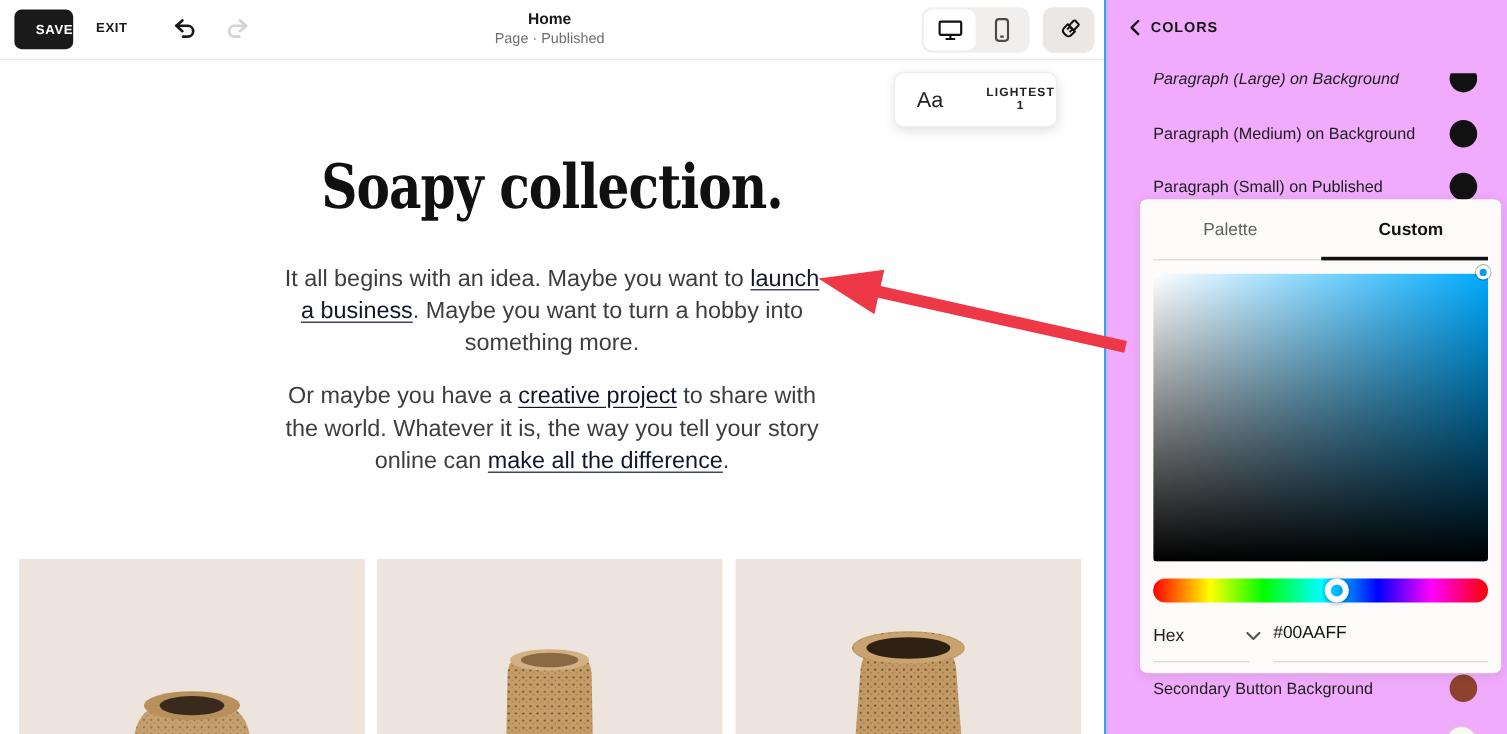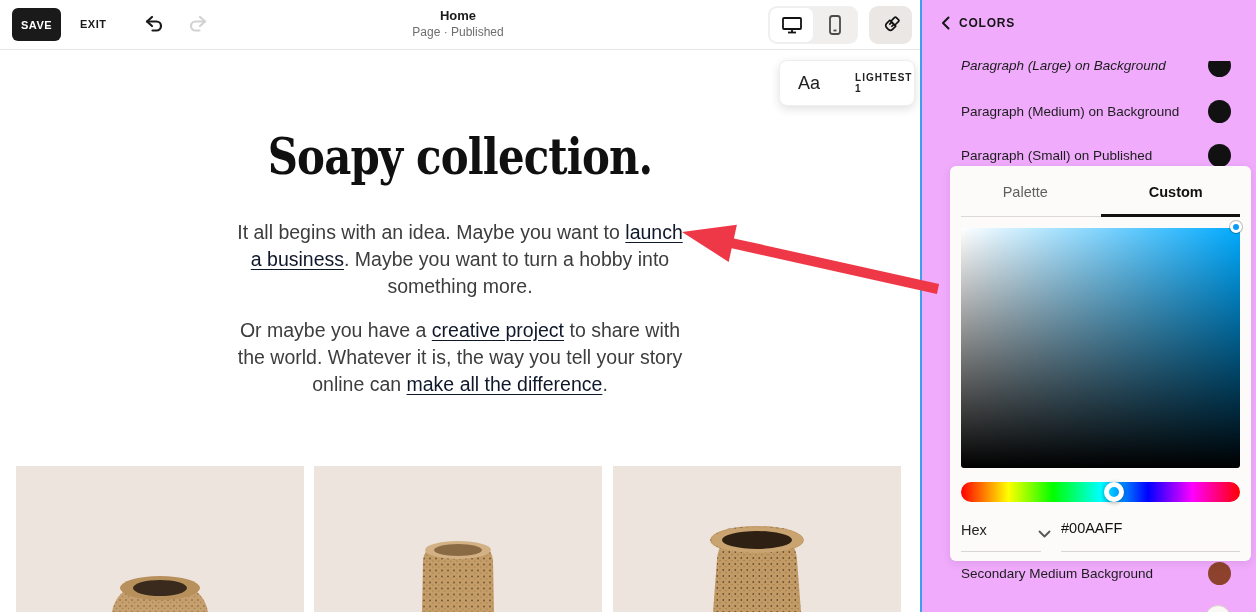--- a/index.html
+++ b/index.html
@@ -6,21 +6,21 @@
   html,body { background:#ffffff; }
   .app {
     position:relative; width:1256px; height:612px; overflow:hidden;
     font-family:"Liberation Sans", sans-serif; color:#1c1c1c;
   }
   
   .canvas { position:absolute; left:0; top:0; width:920px; height:612px; background:#fff; }
   .toolbar { position:absolute; left:0; top:0; width:920px; height:50px; background:#fff; border-bottom:1px solid #e9e7e4; }
   .save-btn { position:absolute; left:12px; top:8px; width:49px; height:33px; background:#1a1a1a; color:#fff;
     border:none; border-radius:6px; font-size:11px; font-weight:bold; letter-spacing:.5px; cursor:pointer;
-    font-family:"Liberation Sans", sans-serif; }
+    font-family:"Liberation Sans", sans-serif;text-align:right; }
   .exit-btn { position:absolute; left:80px; top:8px; height:33px; line-height:33px; background:none; border:none;
     font-size:11px; font-weight:bold; letter-spacing:.5px; color:#1a1a1a; cursor:pointer; font-family:"Liberation Sans", sans-serif; }
   .icon-btn { position:absolute; top:13px; width:24px; height:24px; background:none; border:none; cursor:pointer; }
   .title-block { position:absolute; left:458px; top:8px; transform:translateX(-50%); text-align:center; }
   .title-main { font-size:13px; font-weight:bold; color:#1a1a1a; }
   .title-sub { font-size:12px; color:#6e6e6e; margin-top:2px; }
   .device-toggle { position:absolute; left:768px; top:6px; width:90px; height:38px; background:#f1efed; border-radius:9px; display:flex; padding:2px; }
   .seg { width:43px; height:34px; border:none; background:transparent; border-radius:7px; display:flex; align-items:center; justify-content:center; cursor:pointer; }
   .seg.active { background:#fff; }
   .brush-btn { position:absolute; left:869px; top:6px; width:43px; height:38px; background:#eae7e4; border:none; border-radius:9px; display:flex; align-items:center; justify-content:center; cursor:pointer; }
@@ -29,23 +29,23 @@
     font-family:"DejaVu Serif", serif; font-weight:bold; font-size:51px; color:#101010;
     transform:scaleX(.82); letter-spacing:-1px; }
   .para-block { position:absolute; left:225px; top:219px; width:470px; text-align:center;
     font-size:19.5px; line-height:27px; color:#3d3d3d; }
   .para-block p + p { margin-top:17px; }
   .tlink { color:#0f172a; text-decoration:underline; text-underline-offset:3px; cursor:pointer; }
 
   .img-card { position:absolute; top:466px; width:288px; height:146px; overflow:hidden; background:#ece4dd; }
   .img-1 { left:16px; } .img-2 { left:314px; } .img-3 { left:613px; }
 
-  .style-card { position:absolute; left:779px; top:60px; width:136px; height:46px; background:#fff;
+  .style-card { position:absolute; left:745px; top:60px; width:136px; height:46px; background:#fff;
     border:1px solid #f0eeec; border-radius:8px; box-shadow:0 3px 10px rgba(0,0,0,.12);
-    display:flex; align-items:center; z-index:6; }
+    display:flex; align-items:center; z-index:6;text-align:center; }
   .style-sample { font-size:18px; color:#222; margin-left:18px; }
   .style-label { font-size:10px; font-weight:bold; letter-spacing:1px; color:#222; margin-left:15px;padding-left:20px; }
 
   
   .divider { position:absolute; left:920px; top:0; width:2px; height:612px; background:#3da0ea; z-index:10; }
 
   
   .panel { position:absolute; left:922px; top:0; width:334px; height:612px; background:#f0abfc; }
   .panel-header { position:absolute; left:19px; top:16px; display:flex; align-items:center; gap:9px; }
   .panel-header-label { font-size:12px; font-weight:600; letter-spacing:.8px; color:#141414; }
@@ -65,21 +65,21 @@
   .tab-line-black { position:absolute; left:151px; top:48px; width:139px; height:3px; background:#111; }
   .sv-area { position:absolute; left:11px; top:62px; width:279px; height:240px; border-radius:3px;
     background:linear-gradient(to top, #000, rgba(0,0,0,0)), linear-gradient(to right, #fff, #00AAFF); cursor:crosshair; }
   .sv-handle { position:absolute; left:269px; top:-7px; width:12px; height:12px; background:#0a9cf5;
     border:3px solid #fff; border-radius:50%; box-shadow:0 0 0 1px rgba(0,0,0,.25); cursor:pointer; }
   .hue-slider { position:absolute; left:11px; top:316px; width:279px; height:20px; border-radius:10px;
     background:linear-gradient(to right,#f00 0%,#ff0 17%,#0f0 33%,#0ff 50%,#00f 67%,#f0f 83%,#f00 100%); cursor:pointer; }
   .hue-handle { position:absolute; left:calc(55% - 10px); top:0; width:20px; height:20px; border:5px solid #fff;
     border-radius:50%; box-shadow:0 1px 4px rgba(0,0,0,.35); cursor:pointer; }
   .hex-row { position:absolute; left:11px; top:352px; width:279px; height:30px; }
-  .format-select { position:absolute; left:0; top:4px; width:90px; display:flex; align-items:flex-end; justify-content:space-between; cursor:pointer; }
+  .format-select { position:absolute; left:0; top:4px; width:90px; display:flex; align-items:center; justify-content:space-between; cursor:pointer; }
   .format-label { font-size:14.5px; color:#222; }
   .hex-input { position:absolute; left:100px; top:2px; width:176px; border:none; background:transparent;
     font-size:14.5px; color:#111; font-family:"Liberation Sans", sans-serif; }
   .uline { position:absolute; top:33px; height:1px; background:#d9d6d2; }
   .uline-1 { left:0; width:80px; } .uline-2 { left:100px; width:179px; }
 
   .secondary-row { top:562px; }
   .partial-swatch { position:absolute; left:283px; top:605px; width:26px; height:26px; border-radius:50%;
     background:#fbf7f3; border:1.5px solid #d8d2cc; cursor:pointer; }
 
@@ -246,21 +246,21 @@
               <path d="M1.5 1.5 L6.5 6.5 L11.5 1.5"></path>
             </svg>
         </div>
         <input class="hex-input" type="text" value="#00AAFF" style="">
         <div class="uline uline-1"></div>
         <div class="uline uline-2"></div>
       </div>
     </div>
 
     <div class="prow secondary-row">
-      <span class="prow-label">Secondary Medium Background</span>
+      <span class="prow-label">Secondary Button Background</span>
       <span class="swatch" style="background: rgb(140, 66, 44);"></span>
     </div>
     <div class="partial-swatch"></div>
   </div>
 
   <svg class="arrow-overlay" viewBox="0 0 1256 612">
     <polygon points="682,232 736.9,224.7 733.9,238.4 939.1,284.1 936.9,293.9 731.7,248.2 728.7,261.9" fill="#ef3847"></polygon>
   </svg>
 
 </div>

